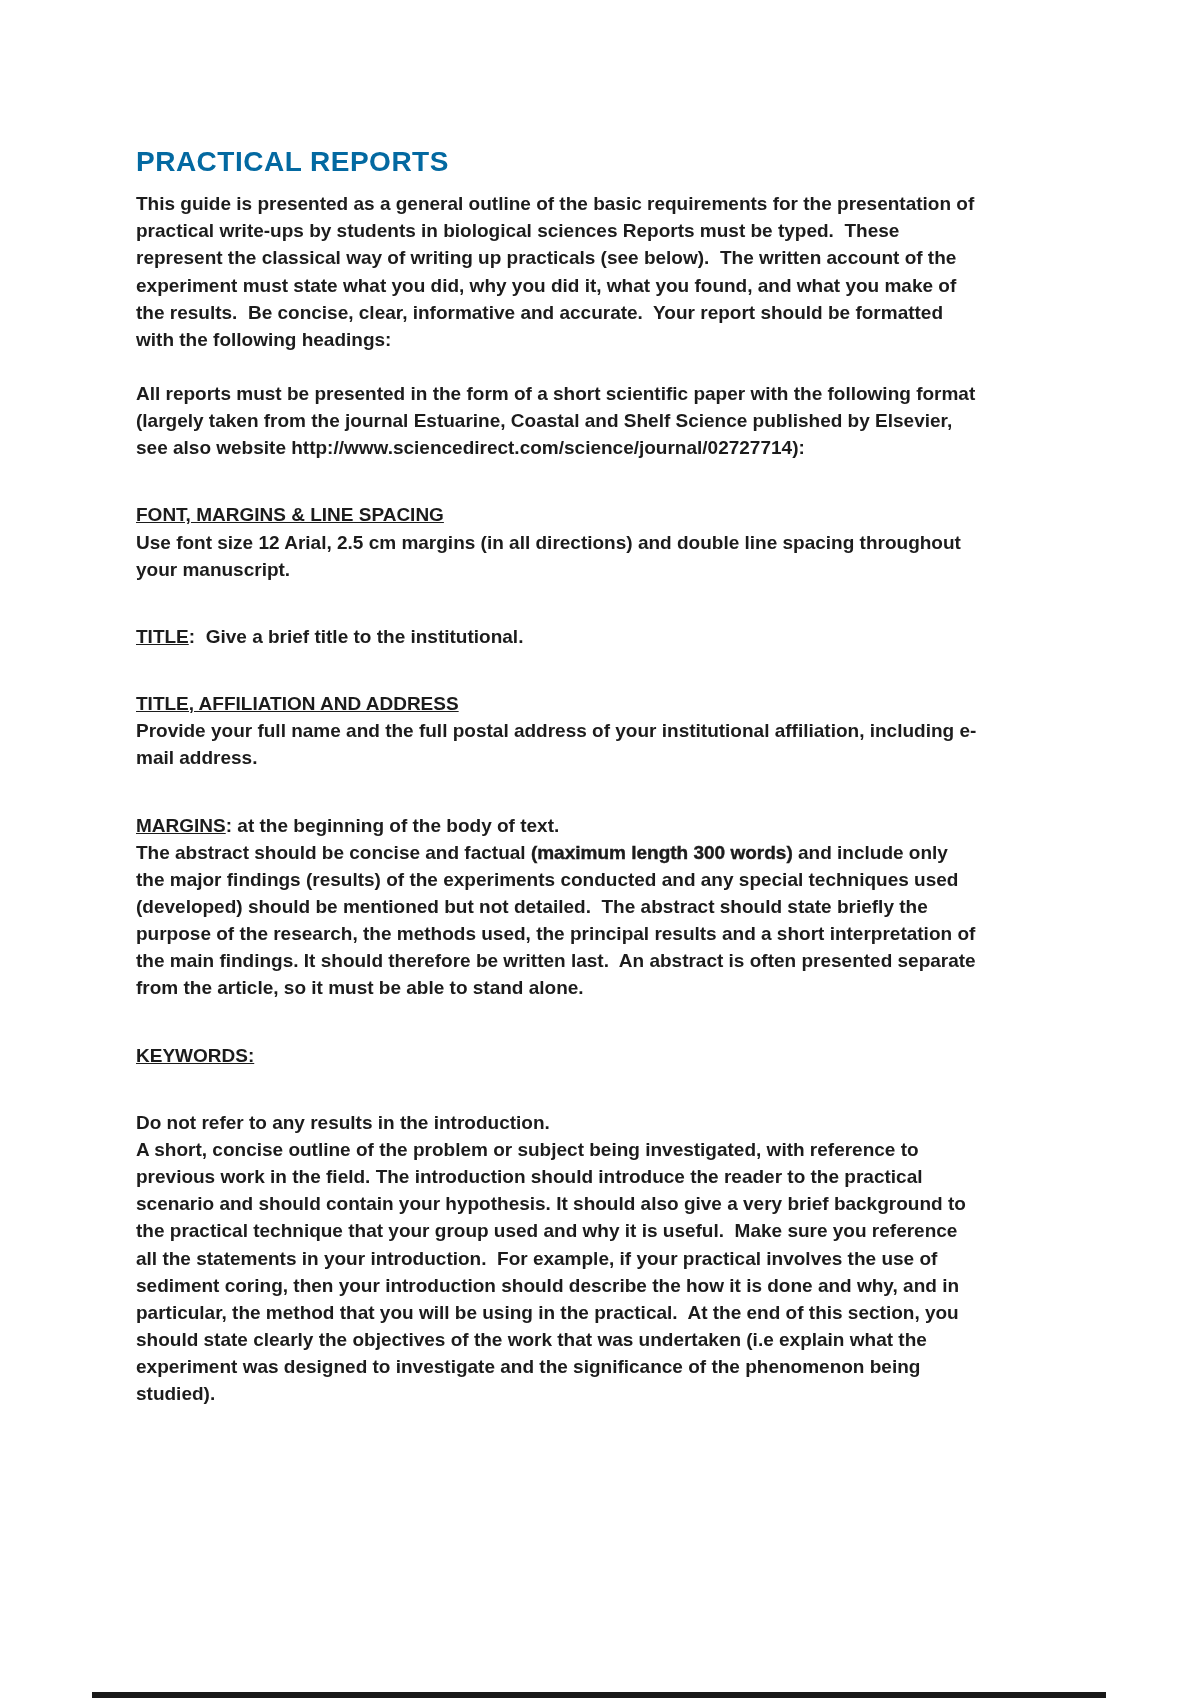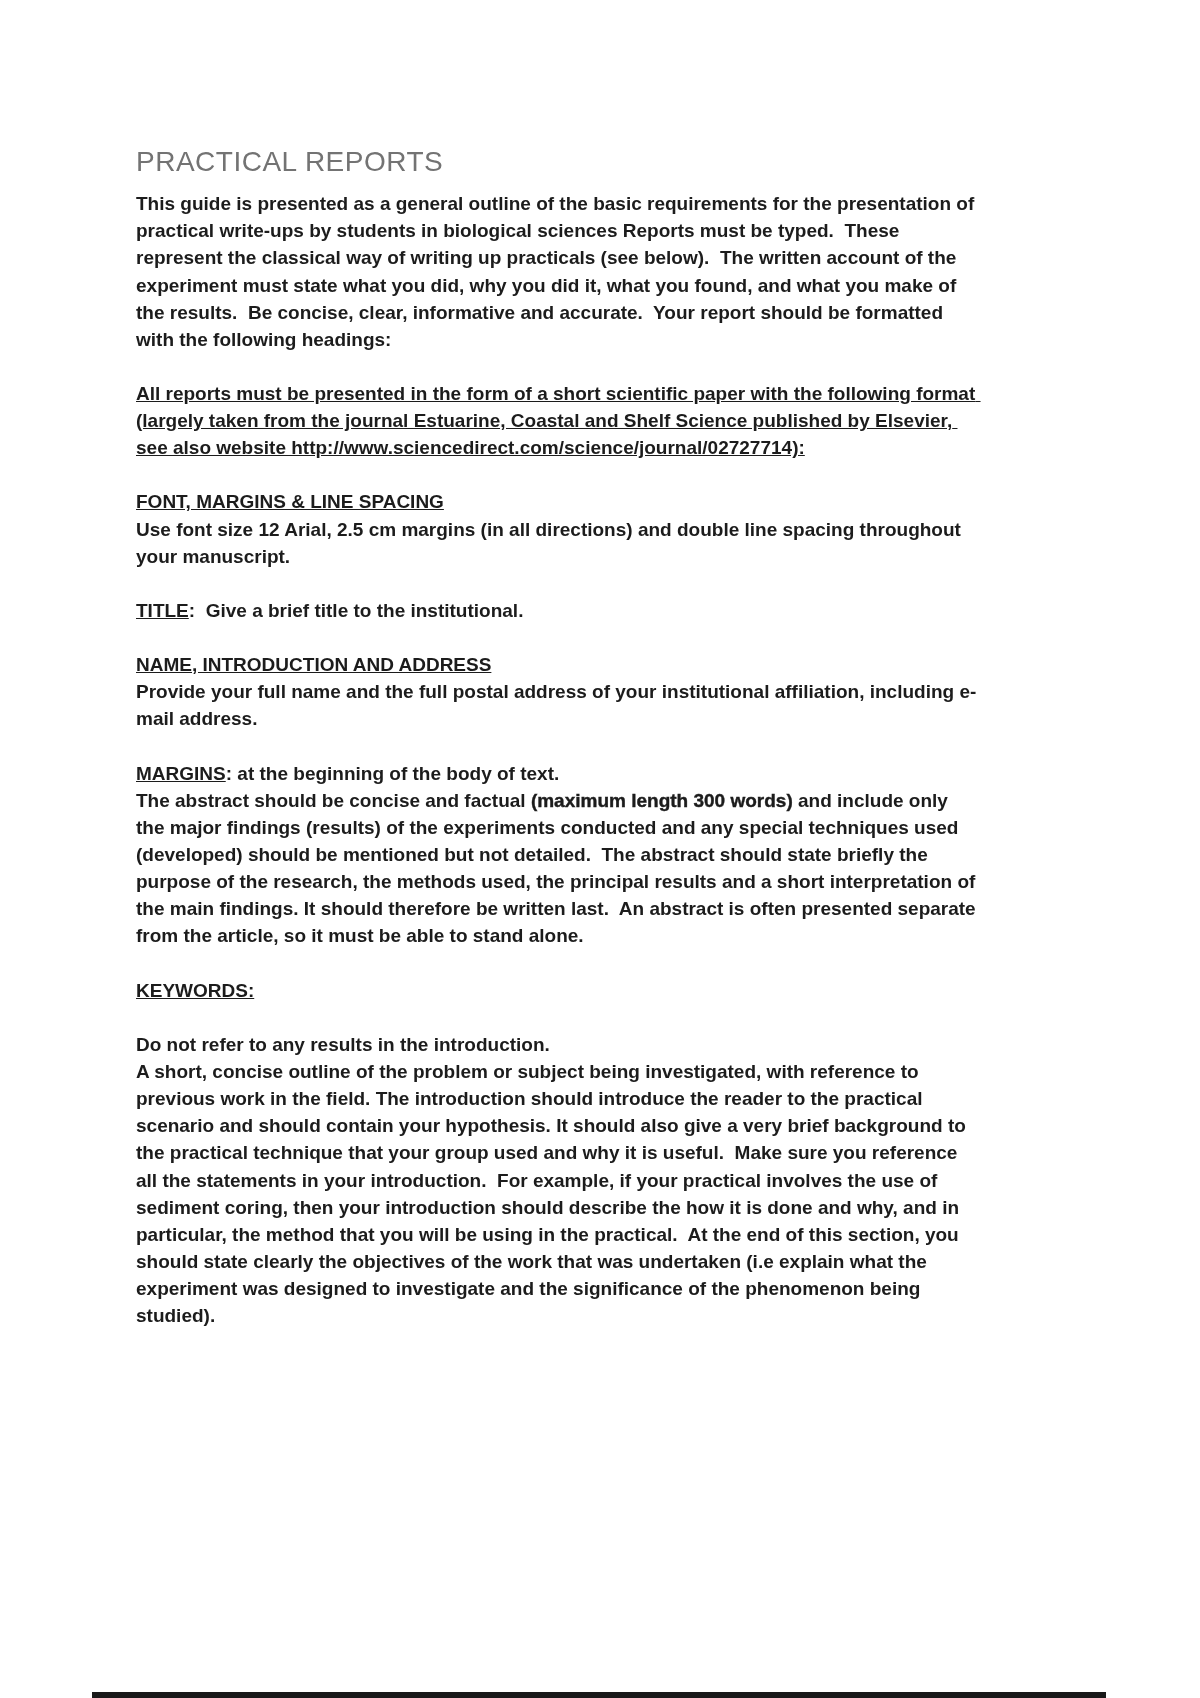--- a/index.html
+++ b/index.html
@@ -30,24 +30,23 @@
     color: #4F81BD;
     margin: 0 0 8px 0;
     letter-spacing: 0.5px;
   }
   .para {
     margin: 0;
     white-space: pre-wrap;
   }
   .spacer-para {
     margin-top: 27px;
-    text-decoration: underline;
   }
   .doc-section {
-    margin-top: 27px;
+    margin-top: 40px;
   }
   .section-heading {
     font-size: 19px;
     font-weight: 700;
     margin: 0;
     display: block;
   }
   .underlined {
     text-decoration: underline;
   }
@@ -66,37 +65,37 @@
     width: 1014px;
     height: 6px;
     background: #191919;
   }
 </style>
 </head>
 <body>
 
 <div class="page">
 
-  <h1 class="doc-title" style="color: #737373;">PRACTICAL REPORTS</h1>
+  <h1 class="doc-title" style="color: #0369a1; font-weight: bold;">PRACTICAL REPORTS</h1>
 
   <p class="para">This guide is presented as a general outline of the basic requirements for the presentation of practical write-ups by students in biological sciences Reports must be typed.  These represent the classical way of writing up practicals (see below).  The written account of the experiment must state what you did, why you did it, what you found, and what you make of the results.  Be concise, clear, informative and accurate.  Your report should be formatted with the following headings:</p>
 
   <p class="para spacer-para">All reports must be presented in the form of a short scientific paper with the following format (largely taken from the journal Estuarine, Coastal and Shelf Science published by Elsevier, see also website http://www.sciencedirect.com/science/journal/02727714):</p>
 
   <section class="doc-section">
     <span class="section-heading underlined">FONT, MARGINS &amp; LINE SPACING</span>
     <p class="para">Use font size 12 Arial, 2.5 cm margins (in all directions) and double line spacing throughout your manuscript.</p>
   </section>
 
   <section class="doc-section">
     <p class="para"><span class="inline-heading">TITLE</span><span>:  Give a brief title to the institutional.</span></p>
   </section>
 
   <section class="doc-section">
-    <span class="section-heading underlined">NAME, INTRODUCTION AND ADDRESS</span>
+    <span class="section-heading underlined">TITLE, AFFILIATION AND ADDRESS</span>
     <p class="para">Provide your full name and the full postal address of your institutional affiliation, including e-mail address.</p>
   </section>
 
   <section class="doc-section">
     <p class="para"><span class="inline-heading">MARGINS</span><span>: at the beginning of the body of text.</span></p>
     <p class="para"><span>The abstract should be concise and factual </span><span class="xbold">(maximum length 300 words)</span><span> and include only the major findings (results) of the experiments conducted and any special techniques used (developed) should be mentioned but not detailed.  The abstract should state briefly the purpose of the research, the methods used, the principal results and a short interpretation of the main findings. It should therefore be written last.  An abstract is often presented separate from the article, so it must be able to stand alone.</span></p>
   </section>
 
   <section class="doc-section">
     <span class="section-heading underlined">KEYWORDS:</span>

